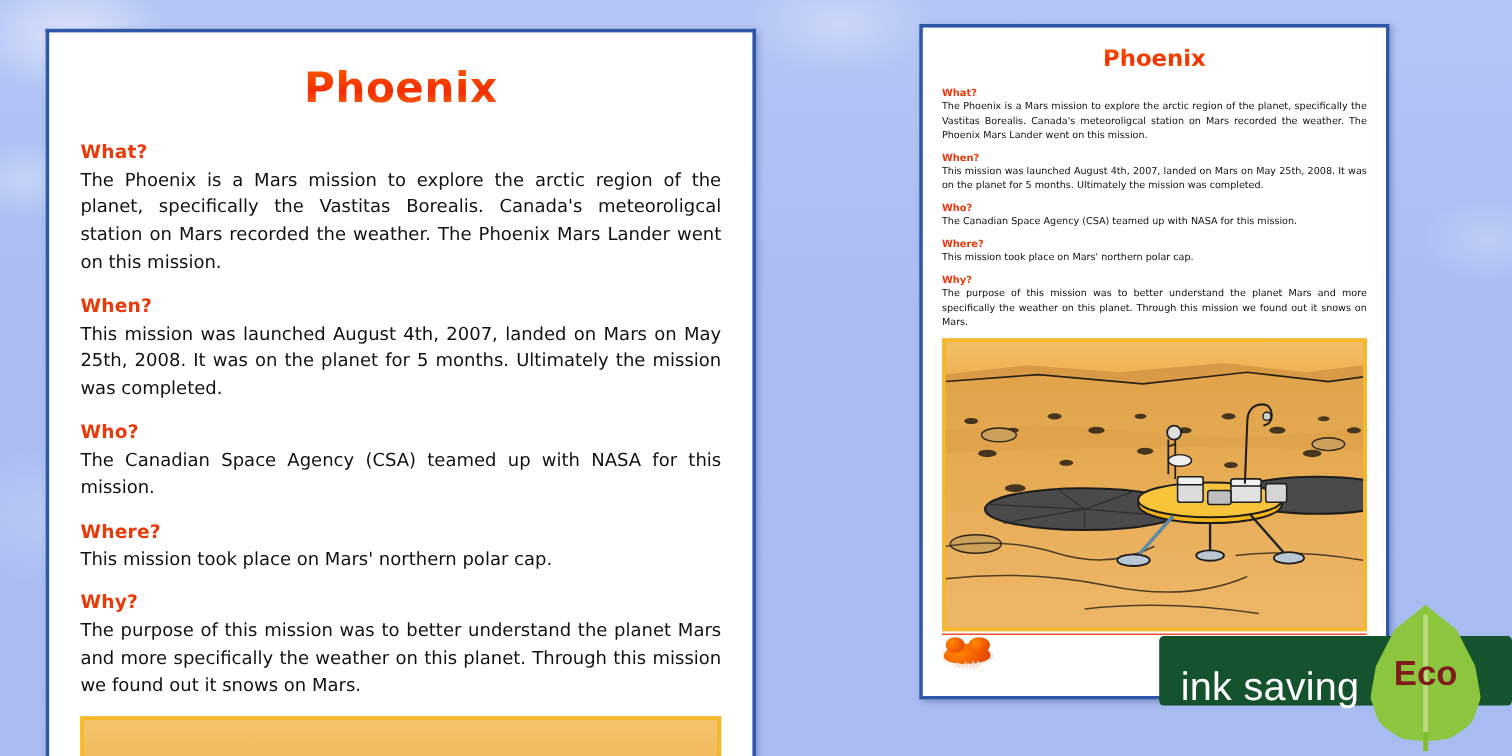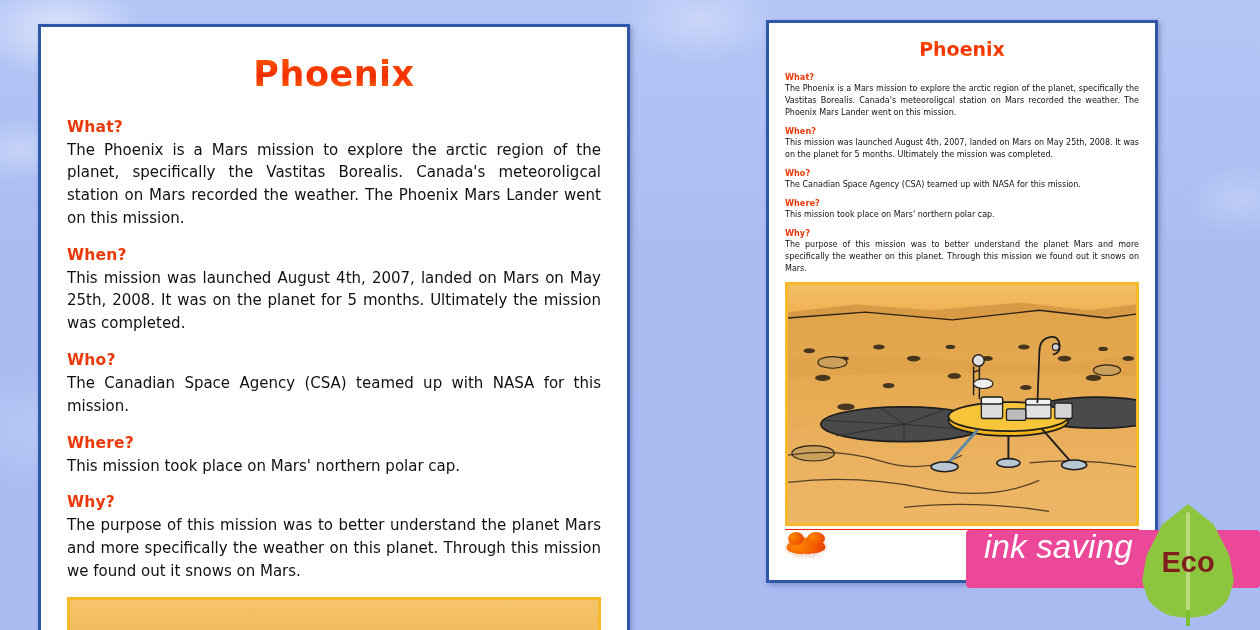--- a/index.html
+++ b/index.html
@@ -176,21 +176,21 @@
   }
   .twinkl-logo .blob:before { width: 16px; height: 13px; left: 3px;  top: -4px; }
   .twinkl-logo .blob:after  { width: 18px; height: 13px; right: 2px; top: -4px; }
   .twinkl-logo .wordmark {
     position: absolute;
     inset: 0;
     display: flex;
     align-items: center;
     justify-content: center;
     color: #ffffff;
-    font-family: Liberation Mono, monospace;
+    font-family: Liberation Serif, serif;
     font-weight: bold;
     font-size: 8px;
     letter-spacing: -.3px;
     z-index: 2;
     text-shadow: 0 0 1px rgba(180,40,0,.6);
     margin-top: 19px;
   }
 
   
   #eco-badge {
@@ -200,25 +200,24 @@
     width: 294px;
     height: 58px;
     z-index: 40;
   }
   #eco-bar {
     position: absolute;
     left: 0;
     top: 0;
     width: 294px;
     height: 58px;
-    background: #ec4899;
+    background: #14532d;
     border-radius: 4px;
     display: flex;
-    align-items: flex-start;
-    font-style: italic;
+    align-items: flex-end;
   }
   #eco-ink-label {
     color: #ffffff;
     font-family: "Liberation Sans", sans-serif;
     font-size: 33px;
     line-height: 1;
     margin-left: 18px;
     letter-spacing: .2px;
   }
   #eco-leaf {

